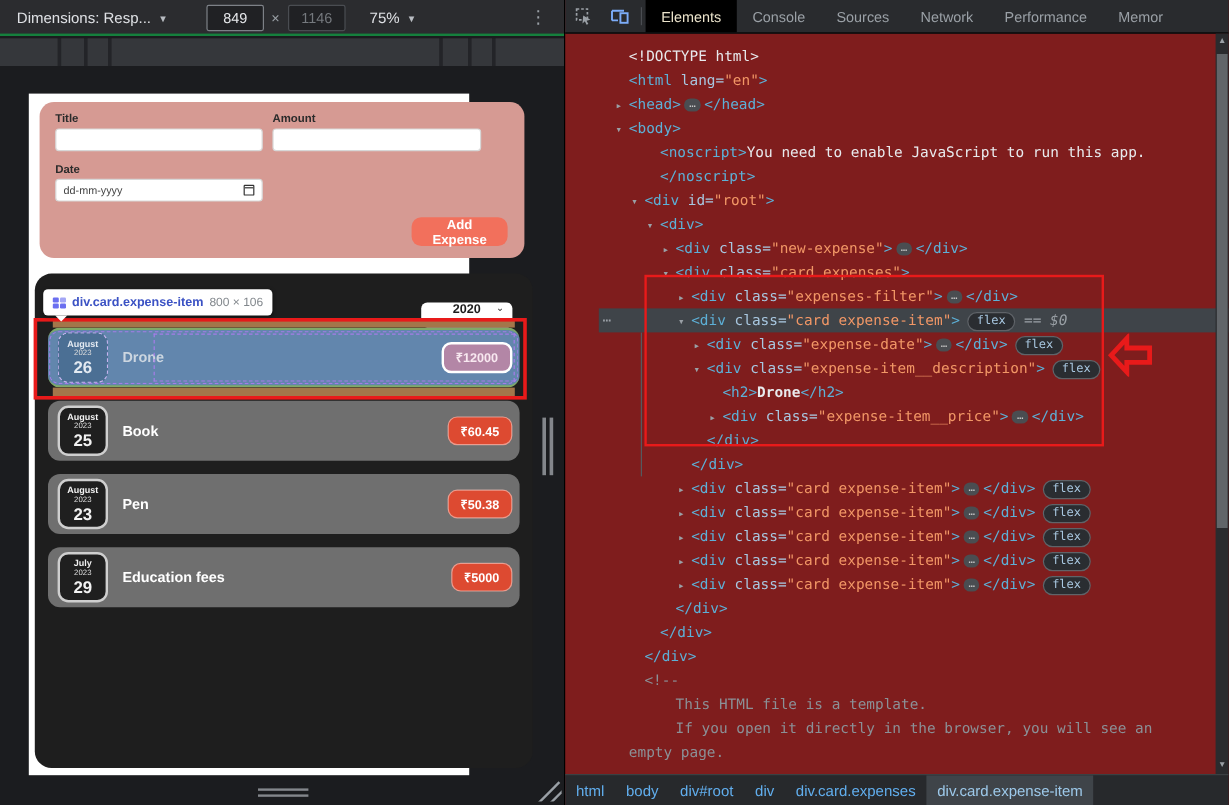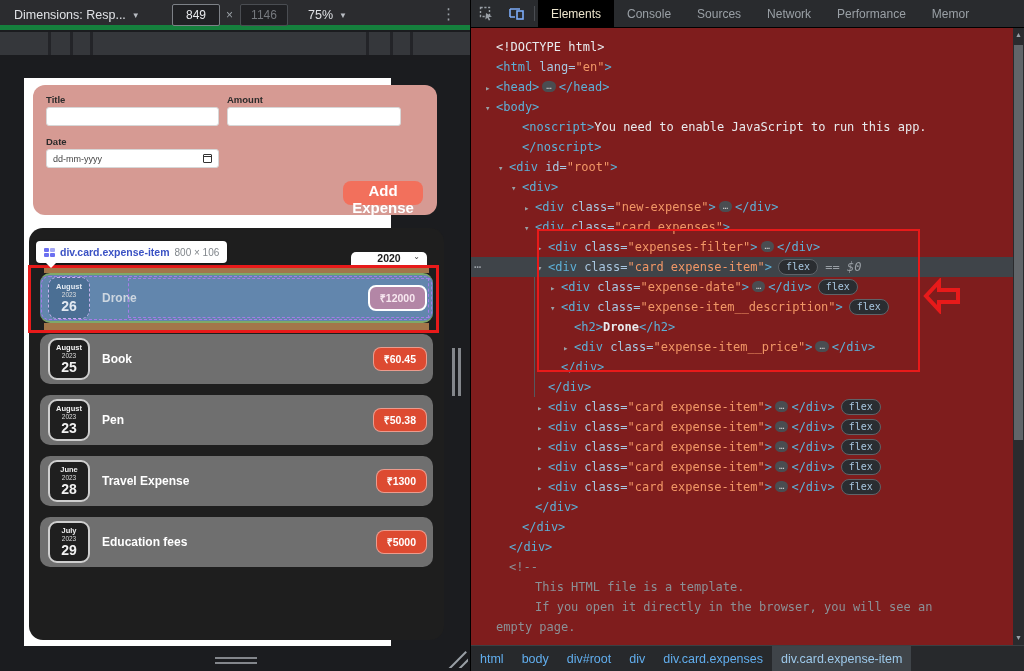--- a/index.html
+++ b/index.html
@@ -3,21 +3,21 @@
 <meta charset="utf-8">
 <style>
   html,body{margin:0;padding:0;background:#000;}
   *{box-sizing:border-box;}
   #stage{position:relative;width:1024px;height:671px;overflow:hidden;
          font-family:"Liberation Sans",sans-serif;background:#1b1c1f;}
 
   
   #left-pane{position:absolute;left:0;top:0;width:470px;height:671px;background:#1b1c1f;}
   #emu-toolbar{position:absolute;left:0;top:0;width:470px;height:30px;background:#2b2c2f;
-               border-bottom:5px solid #15803d;color:#dfe1e5;font-size:12.5px;}
+               border-bottom:2px solid #15803d;color:#dfe1e5;font-size:12.5px;}
   .emu-label{position:absolute;left:14px;top:8px;}
   .caret{display:inline-block;font-size:8px;color:#b8bcc2;margin-left:6px;vertical-align:1px;}
   .dim-input{position:absolute;top:4px;width:48px;height:22px;background:#202124;
              border:1px solid #7d8187;border-radius:2px;color:#e8eaed;font-size:12px;
              text-align:center;font-family:"Liberation Sans",sans-serif;}
   #dim-w{left:172px;}
   #dim-h{left:240px;border-color:#4a4d52;color:#75797e;}
   .dim-x{position:absolute;left:226px;top:8px;color:#9aa0a6;font-size:12px;}
   #zoom-ctl{position:absolute;left:308px;top:8px;}
   #emu-menu{position:absolute;right:14px;top:5px;color:#9aa0a6;font-size:15px;letter-spacing:0;cursor:pointer;}
@@ -30,21 +30,21 @@
 
   
   #form-card{position:absolute;left:9px;top:7px;width:404px;height:130px;border-radius:12px;background:#d69a93;}
   .f-label{position:absolute;font-size:9.5px;font-weight:bold;color:#2b2b2b;}
   .f-input{position:absolute;height:19px;background:#fff;border:1px solid #d7d7d7;border-radius:3px;}
   #date-input{display:flex;align-items:center;justify-content:space-between;padding:0 6px;
               color:#444;font-size:9px;}
   .cal-icon{width:9px;height:9px;border:1.4px solid #333;border-radius:1px;position:relative;}
   .cal-icon::before{content:"";position:absolute;left:0;right:0;top:1px;height:1.4px;background:#333;}
   #add-expense-btn{position:absolute;right:14px;bottom:10px;width:80px;height:24px;background:#f2705c;
-                   border:none;border-radius:8px;color:#fff;font-size:15px;font-weight:bold;
+                   border:none;border-radius:8px;color:#fff;font-size:11px;font-weight:bold;
                    font-family:"Liberation Sans",sans-serif;cursor:pointer;}
 
   
   #expenses-card{position:absolute;left:5px;top:150px;width:415px;height:412px;border-radius:14px;background:#1e1e1e;}
 
   #inspect-tooltip{position:absolute;left:7px;top:13px;height:22px;background:#fff;border-radius:4px;
                    display:flex;align-items:center;padding:0 8px;gap:5px;box-shadow:0 1px 3px rgba(0,0,0,.5);
                    white-space:nowrap;z-index:6;}
   #inspect-tooltip::after{content:"";position:absolute;left:10px;bottom:-5px;width:0;height:0;
                    border-left:5px solid transparent;border-right:5px solid transparent;border-top:5px solid #fff;}
@@ -101,21 +101,21 @@
   #devtools{position:absolute;left:470px;top:0;width:554px;height:671px;background:#7f1d1d;border-left:1px solid #000;}
   #dt-tabbar{position:absolute;left:0;top:0;width:100%;height:28px;background:#292b2e;border-bottom:1px solid #000;
              display:flex;align-items:stretch;overflow:hidden;}
   .dt-icon-btn{width:30px;display:flex;align-items:center;justify-content:center;cursor:pointer;}
   .dt-sep{width:1px;background:#4a4d52;margin:6px 3px;}
   .dt-tab{padding:0 13px;display:flex;align-items:center;color:#9aa0a6;font-size:12px;cursor:pointer;white-space:nowrap;}
   .dt-tab.active{background:#000;color:#ece4cc;}
 
   #dom-tree{position:absolute;left:0;top:29px;width:100%;height:616px;overflow:hidden;
             font-family:"DejaVu Sans Mono",monospace;font-size:12px;padding-top:8px;}
-  .trow{position:relative;height:20px;line-height:20px;white-space:nowrap;}
+  .trow{position:relative;height:20px;line-height:20px;white-space:nowrap;margin-left:28px;}
   .trow.sel{background:#3f4449;}
   .gut{position:absolute;left:3px;color:#9aa0a6;letter-spacing:-1px;}
   .arr{display:inline-block;width:11px;color:#9aa0a6;font-size:9px;}
   .t-tag{color:#5db0d7;}
   .t-attr{color:#a8c7e0;}
   .t-val{color:#f29766;}
   .t-txt{color:#e8eaed;}
   .t-b{color:#e8eaed;font-weight:bold;}
   .t-gray{color:#8b9096;}
   .t-eq{color:#9aa0a6;font-style:italic;}
@@ -223,29 +223,20 @@
               <div class="date-badge">
                 <span class="m">August</span>
                 <span class="y">2023</span>
                 <span class="d">23</span>
               </div>
               <h2 class="exp-title">Pen</h2>
               <div class="price-badge">₹50.38</div>
             </div>
             <div class="exp-item">
               <div class="date-badge">
-                <span class="m">June</span>
-                <span class="y">2023</span>
-                <span class="d">28</span>
-              </div>
-              <h2 class="exp-title">Travel Expense</h2>
-              <div class="price-badge">₹1300</div>
-            </div>
-            <div class="exp-item">
-              <div class="date-badge">
                 <span class="m">July</span>
                 <span class="y">2023</span>
                 <span class="d">29</span>
               </div>
               <h2 class="exp-title">Education fees</h2>
               <div class="price-badge">₹5000</div>
             </div>
           </div>
       </div>
 

